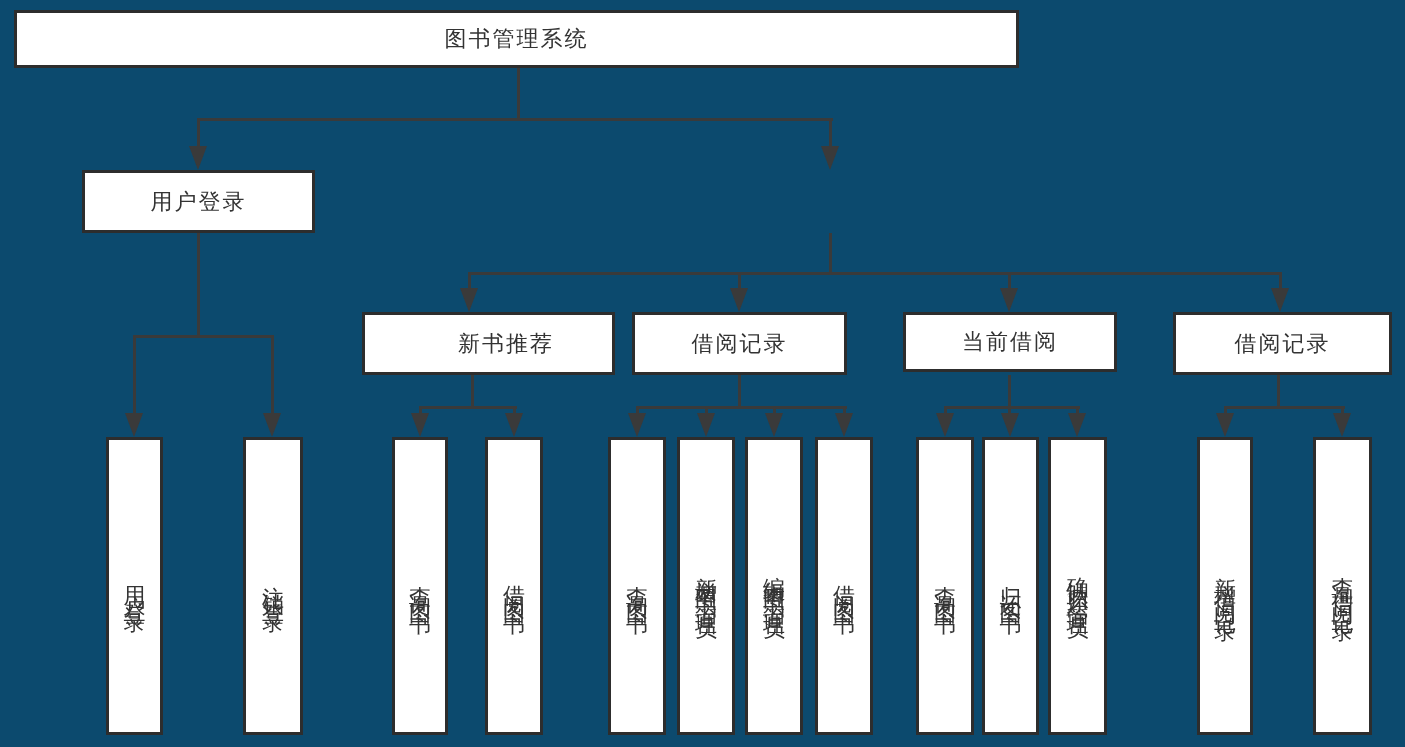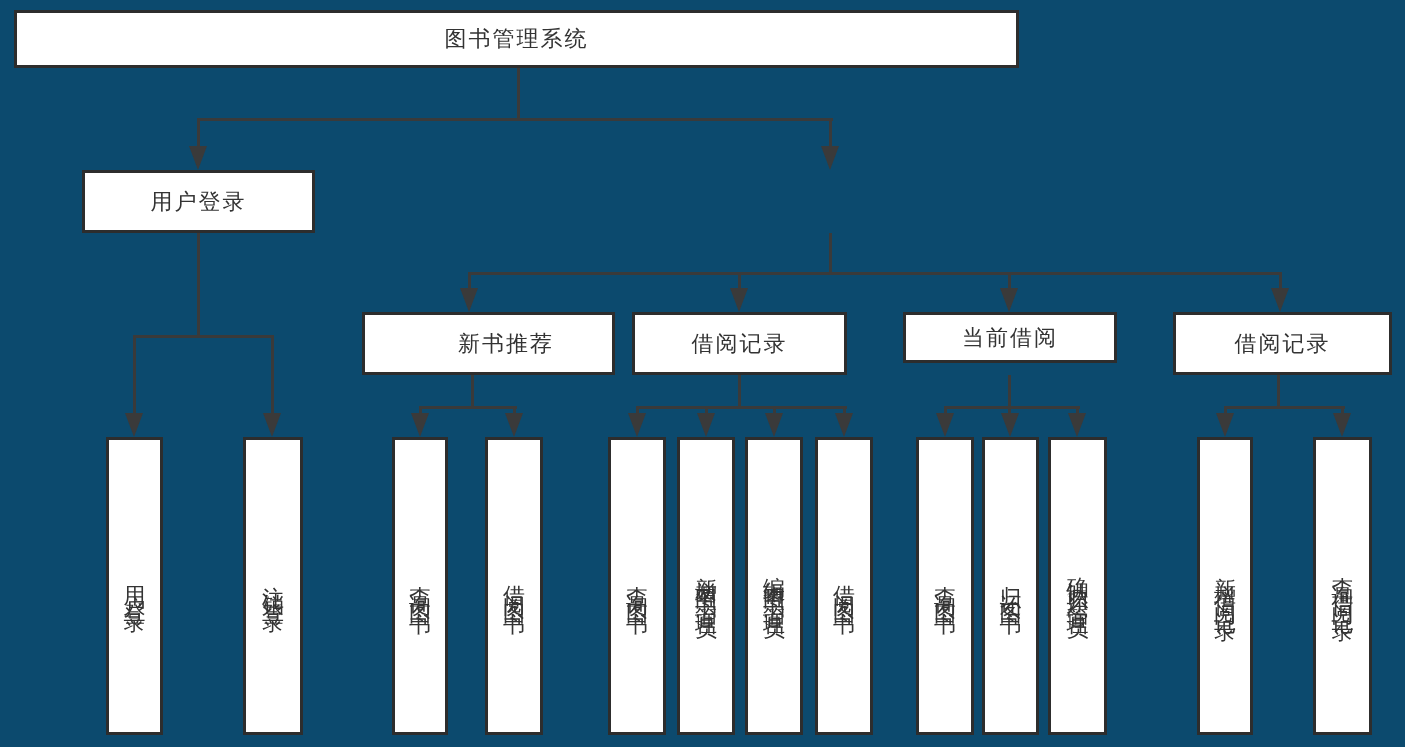--- a/index.html
+++ b/index.html
@@ -98,21 +98,21 @@
   <div class="ln" style="left:738px; top:272px; width:3px; height:20px;"></div>
   <div class="ln" style="left:1008px; top:272px; width:3px; height:20px;"></div>
   <div class="ln" style="left:1279px; top:272px; width:3px; height:20px;"></div>
   <div class="ah" style="left:460px; top:288px;"></div>
   <div class="ah" style="left:730px; top:288px;"></div>
   <div class="ah" style="left:1000px; top:288px;"></div>
   <div class="ah" style="left:1271px; top:288px;"></div>
 
   <div class="hbox" style="left:362px; top:312px; width:253px; height:63px;padding-left:35px;">新书推荐</div>
   <div class="hbox" style="left:632px; top:312px; width:215px; height:63px;">借阅记录</div>
-  <div class="hbox" style="left:903px; top:312px; width:214px; height:51px;">当前借阅</div>
+  <div class="hbox" style="left:903px; top:312px; width:214px; height:60px;">当前借阅</div>
   <div class="hbox" style="left:1173px; top:312px; width:219px; height:63px;">借阅记录</div>
 
   <div class="ln" style="left:471px; top:375px; width:3px; height:34px;"></div>
   <div class="ln" style="left:419px; top:406px; width:98px; height:3px;"></div>
   <div class="ln" style="left:419px; top:406px; width:3px; height:10px;"></div>
   <div class="ln" style="left:513px; top:406px; width:3px; height:10px;"></div>
   <div class="ah" style="left:411px; top:413px;"></div>
   <div class="ah" style="left:505px; top:413px;"></div>
 
   <div class="ln" style="left:738px; top:375px; width:3px; height:34px;"></div>

